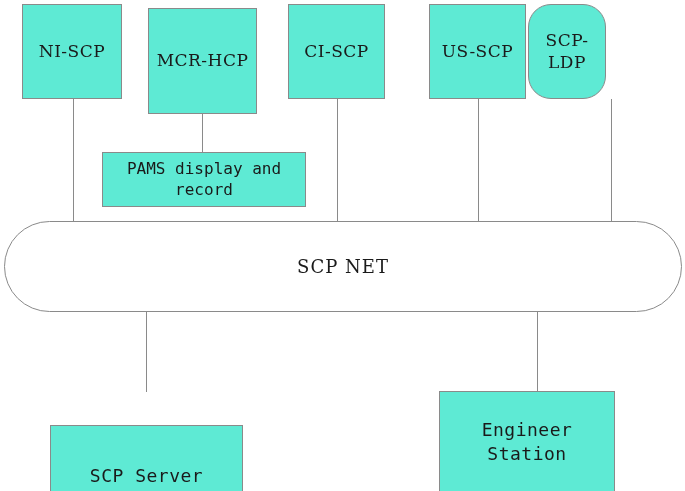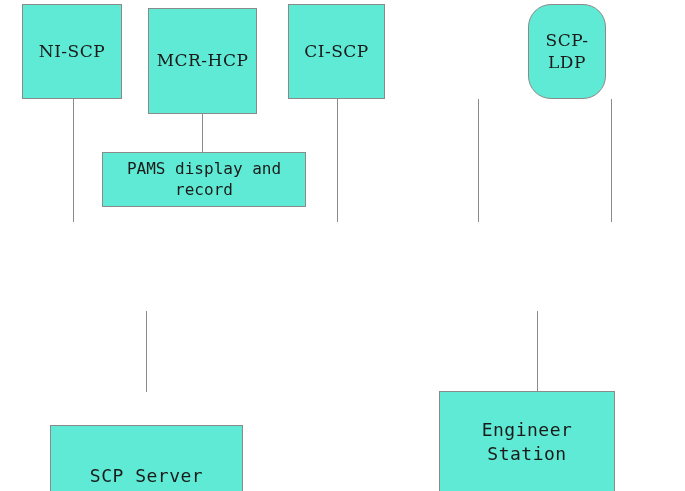--- a/index.html
+++ b/index.html
@@ -105,29 +105,35 @@
 
   <div class="node top-node" id="node-ni-scp">
     <span class="node-label">NI-SCP</span>
   </div>
   <div class="node top-node" id="node-mcr-hcp">
     <span class="node-label">MCR-HCP</span>
   </div>
   <div class="node top-node" id="node-ci-scp">
     <span class="node-label">CI-SCP</span>
   </div>
+  <div class="node top-node" id="node-us-scp">
+    <span class="node-label">US-SCP</span>
+  </div>
   <div class="node top-node" id="node-scp-ldp">
     <span class="node-label">SCP-LDP</span>
   </div>
 
   <div class="node" id="node-pams">
     <span class="node-label">PAMS display and
 record</span>
   </div>
 
+  <div id="node-scp-net">
+    <span class="node-label">SCP NET</span>
+  </div>
 
   <div class="node bottom-node" id="node-scp-server">
     <span class="node-label">SCP Server</span>
   </div>
   <div class="node bottom-node" id="node-engineer-station">
     <span class="node-label">Engineer
 Station</span>
   </div>
 
 </div>

